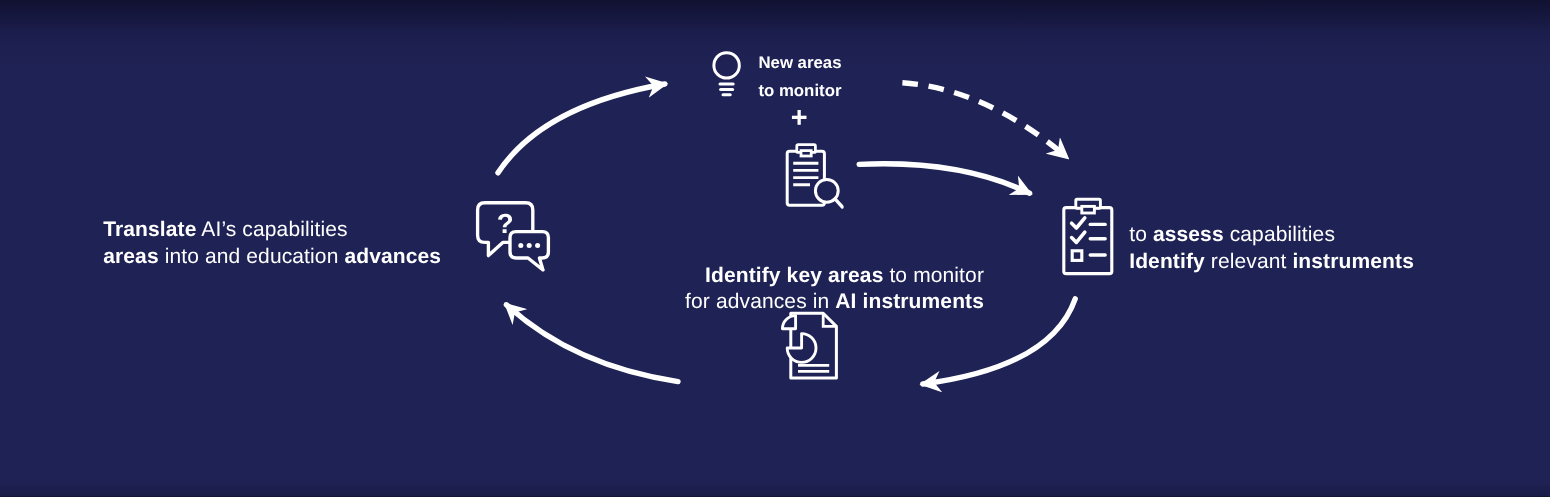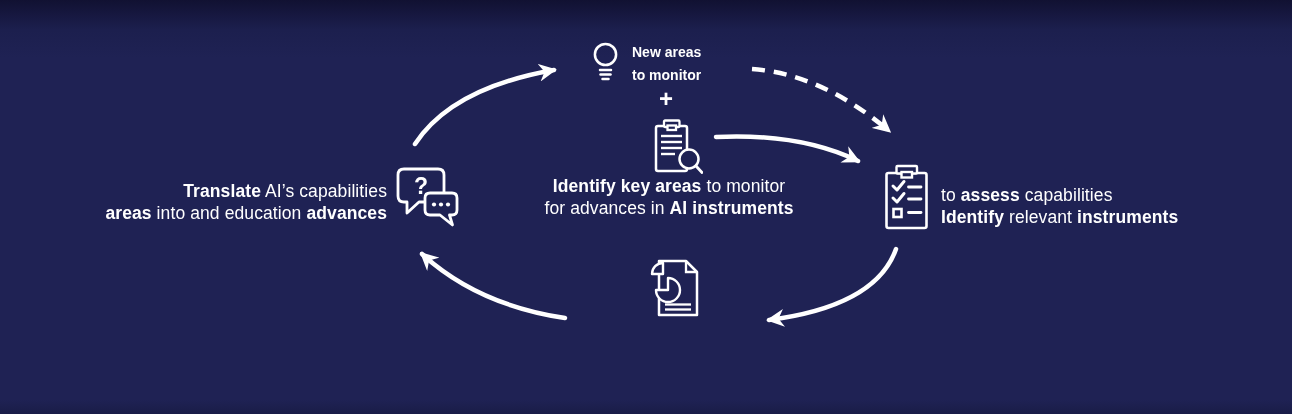--- a/index.html
+++ b/index.html
@@ -3,22 +3,22 @@
 <meta charset="utf-8">
 <style>
   html,body{margin:0;padding:0;background:#0d0d24;}
   .stage{
     position:relative;width:1292px;height:414px;overflow:hidden;
     background:linear-gradient(180deg,#111132 0%,#1c1f4e 30px,#1f2254 58px,#1f2254 400px,#191c47 414px);
     font-family:"Liberation Sans",sans-serif;color:#ffffff;
   }
   .abs{position:absolute;}
   .txt{font-size:17.5px;line-height:22px;font-weight:400;letter-spacing:.1px;white-space:nowrap;}
-  .center{text-align:center;}
-  .right{text-align:right;}
+  .center{text-align:right;margin-top:43px;}
+  .right{text-align:left;}
   .headline{font-size:14px;line-height:23px;font-weight:700;}
   .plus{font-size:24px;font-weight:700;text-align:center;}
   svg{display:block;}
   .arrows{position:absolute;left:0;top:0;pointer-events:none;}
 </style>
 </head>
 <body>
 
 <div class="stage">
 

